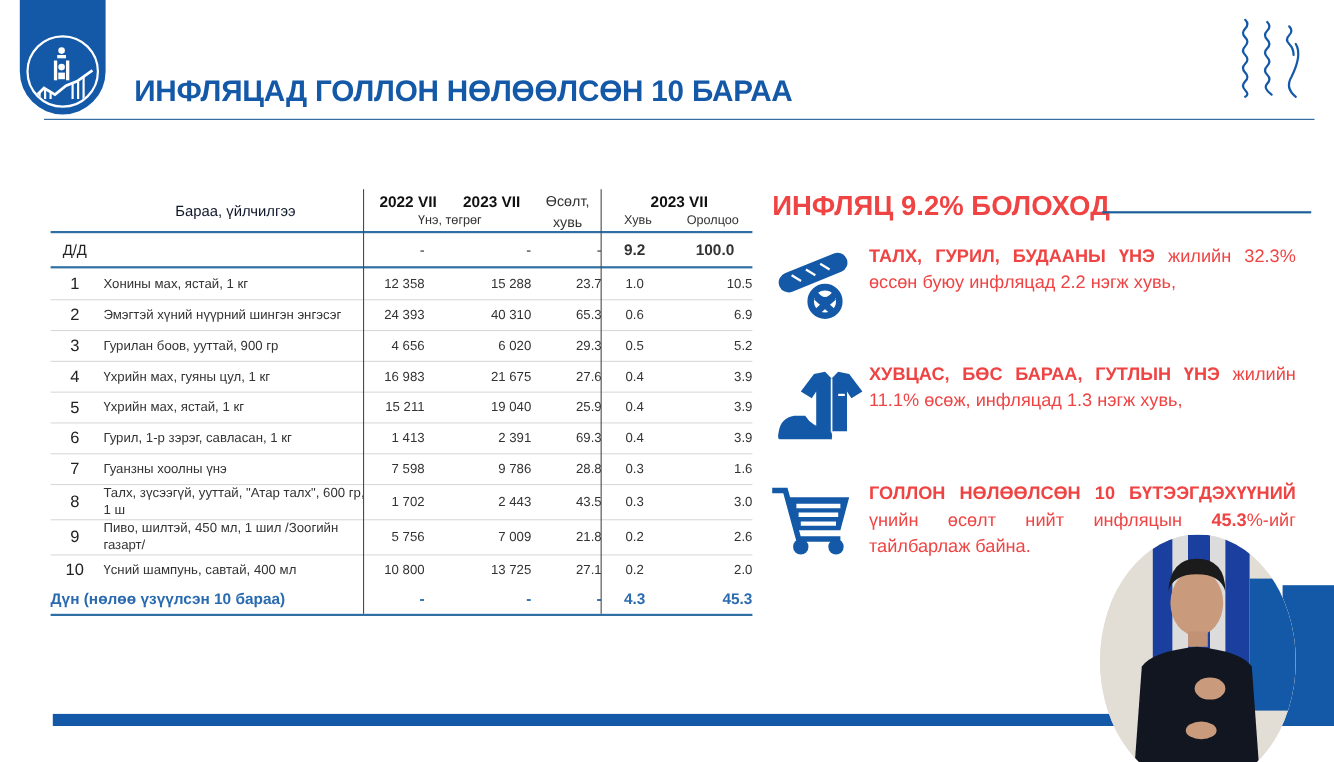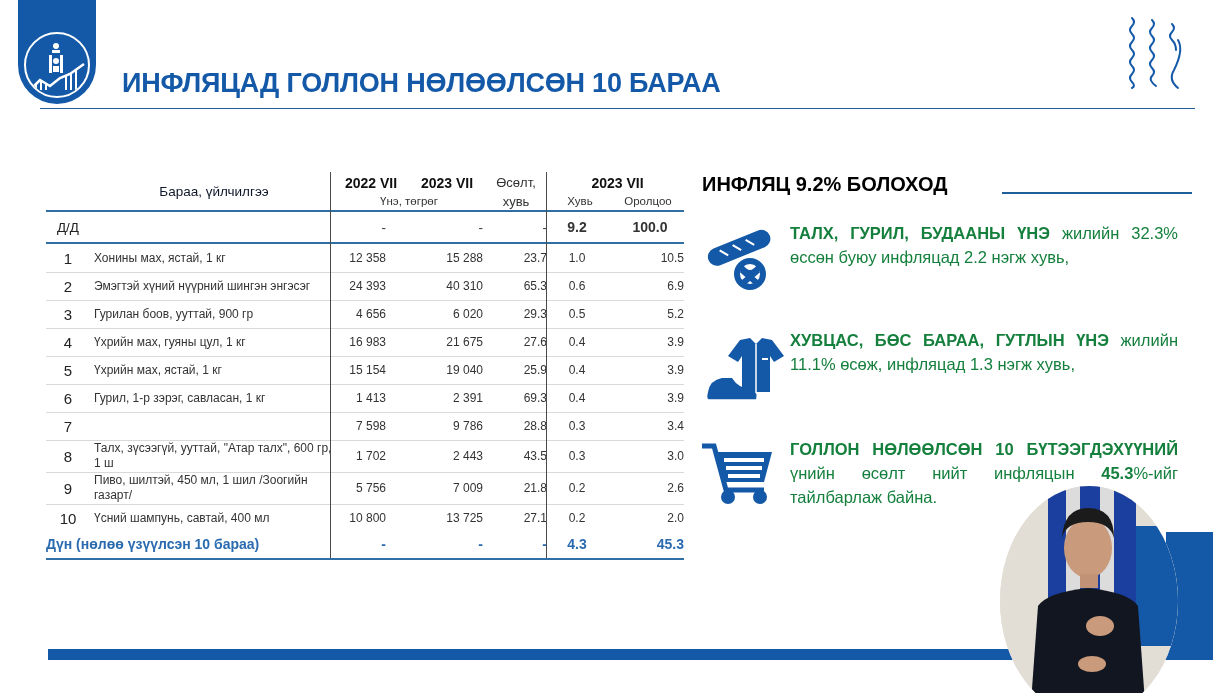--- a/index.html
+++ b/index.html
@@ -44,24 +44,24 @@
     .vline { position: absolute; width: 1px; background: #4a4a4a; }
     .thick-line { position: absolute; left: 0; width: 638px; height: 2px; background: #2f6fa3; }
 
     .hdr-main { font-weight: bold; font-size: 14px; color: #111; }
     .hdr-sub { font-size: 11.5px; color: #333; }
     .total .cell { color: #2a6bb0; font-weight: bold; font-size: 14px; }
 
     
     .rp-title {
       position: absolute; left: 702px; top: 173px;
-      font-weight: bold; font-size: 20px; color: #000000;
+      font-weight: bold; font-size: 25px; color: #ef4444;
     }
     .rp-title-line { position: absolute; left: 1002px; top: 192px; width: 190px; height: 1.5px; background: #1f5f99; }
-    .item { position: absolute; left: 790px; width: 388px; font-size: 16.5px; line-height: 24px; text-align: justify; color: #15803d; }
+    .item { position: absolute; left: 790px; width: 388px; font-size: 16.5px; line-height: 24px; text-align: justify; color: #ef4444; }
     .item b { font-weight: bold; }
     .icon { position: absolute; }
 
     
     .footer-bar { position: absolute; left: 48px; top: 649px; width: 1165px; height: 11px; background: #1459a8; }
     .right-block { position: absolute; left: 1166px; top: 532px; width: 47px; height: 120px; background: #1459a8; }
 
     
     .interp {
       position: absolute; left: 1000px; top: 486px; width: 178px; height: 230px;
@@ -171,44 +171,45 @@
         <div class="cell c-v1">16 983</div>
         <div class="cell c-v2">21 675</div>
         <div class="cell c-v3">27.6</div>
         <div class="cell c-v4">0.4</div>
         <div class="cell c-v5">3.9</div>
       </div>
       <div class="row-sep" style="top: 184px;"></div>
       <div class="tbl-row" style="top: 184px; height: 28px;">
         <div class="cell c-num">5</div>
         <div class="cell c-name">Үхрийн мах, ястай, 1 кг</div>
-        <div class="cell c-v1">15 154</div>
+        <div class="cell c-v1">15 211</div>
         <div class="cell c-v2">19 040</div>
         <div class="cell c-v3">25.9</div>
         <div class="cell c-v4">0.4</div>
         <div class="cell c-v5">3.9</div>
       </div>
       <div class="row-sep" style="top: 212px;"></div>
       <div class="tbl-row" style="top: 212px; height: 28px;">
         <div class="cell c-num">6</div>
         <div class="cell c-name">Гурил, 1-р зэрэг, савласан, 1 кг</div>
         <div class="cell c-v1">1 413</div>
         <div class="cell c-v2">2 391</div>
         <div class="cell c-v3">69.3</div>
         <div class="cell c-v4">0.4</div>
         <div class="cell c-v5">3.9</div>
       </div>
       <div class="row-sep" style="top: 240px;"></div>
       <div class="tbl-row" style="top: 240px; height: 28px;">
         <div class="cell c-num">7</div>
+        <div class="cell c-name">Гуанзны хоолны үнэ</div>
         <div class="cell c-v1">7 598</div>
         <div class="cell c-v2">9 786</div>
         <div class="cell c-v3">28.8</div>
         <div class="cell c-v4">0.3</div>
-        <div class="cell c-v5">3.4</div>
+        <div class="cell c-v5">1.6</div>
       </div>
       <div class="row-sep" style="top: 268px;"></div>
       <div class="tbl-row" style="top: 268px; height: 32px;">
         <div class="cell c-num">8</div>
         <div class="cell c-name">Талх, зүсээгүй, ууттай, "Атар талх", 600 гр, 1 ш</div>
         <div class="cell c-v1">1 702</div>
         <div class="cell c-v2">2 443</div>
         <div class="cell c-v3">43.5</div>
         <div class="cell c-v4">0.3</div>
         <div class="cell c-v5">3.0</div>

